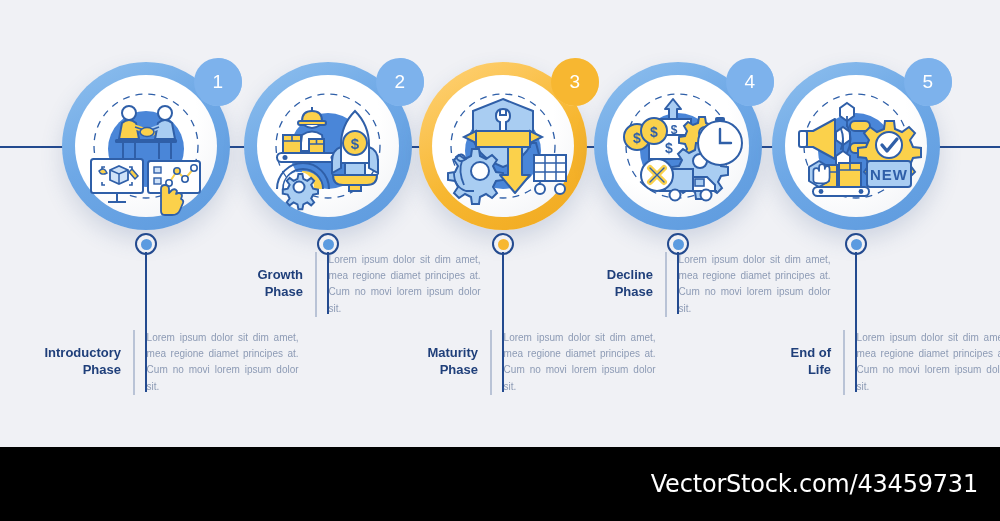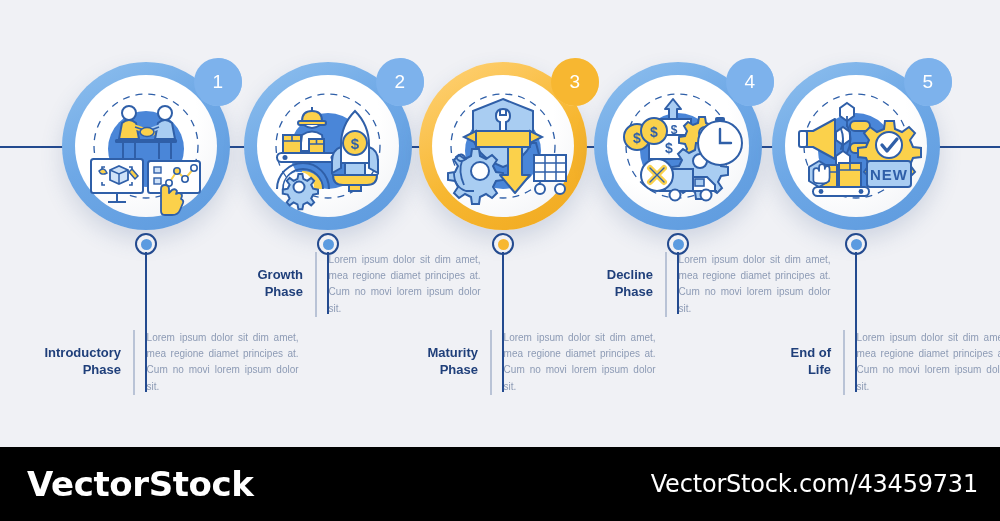--- a/index.html
+++ b/index.html
@@ -500,17 +500,16 @@
       <div class="textgroup" style="left:-53px; top:330px;">
         <div class="phase-title"><span>End of</span><br><span>Life</span></div>
         <div class="divider"></div>
         <div class="phase-body">Lorem ipsum dolor sit dim amet, mea regione diamet principes at. Cum no movi lorem ipsum dolor sit.</div>
       </div>
     </div>
 
   </div>
 
   <div id="watermark">
-    <div class="wm-logo">VectorStock</div>
     <div class="wm-url">VectorStock.com/43459731</div>
   </div>
 
 </div>
 
 </body></html>

